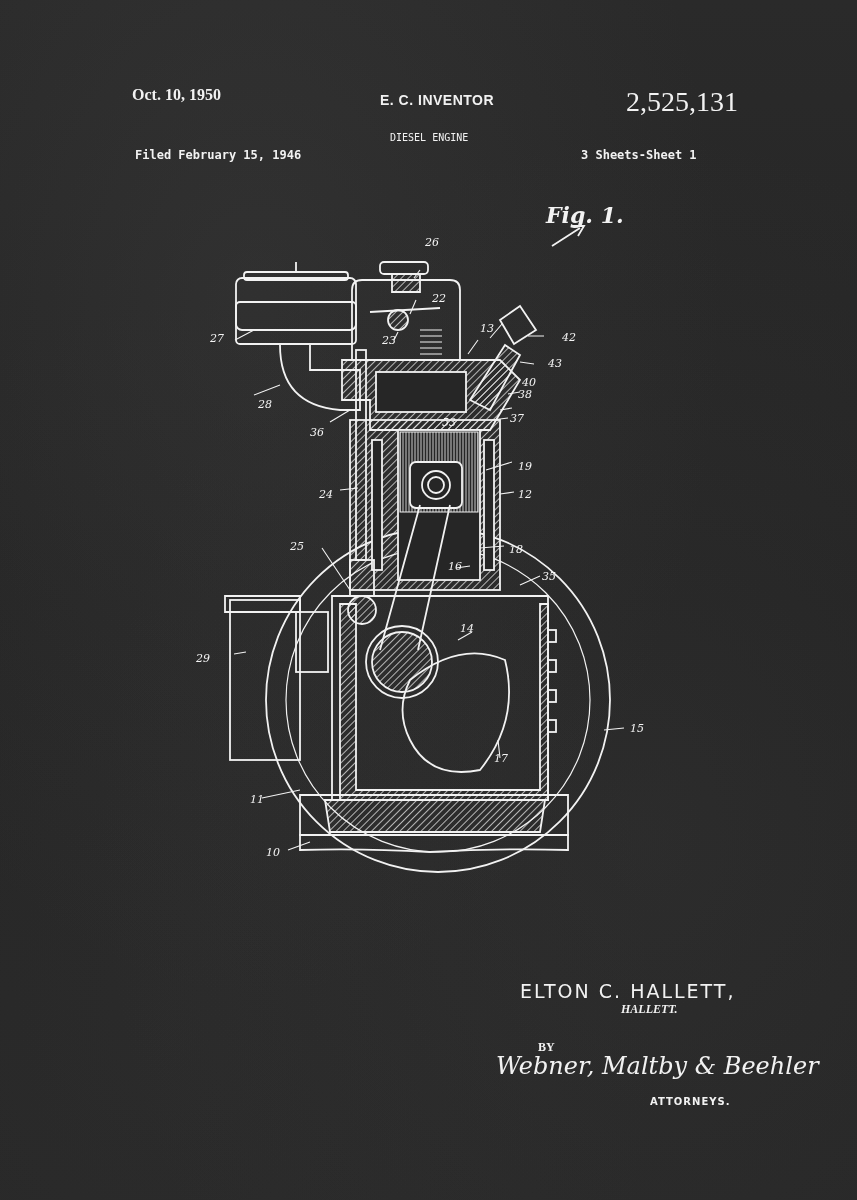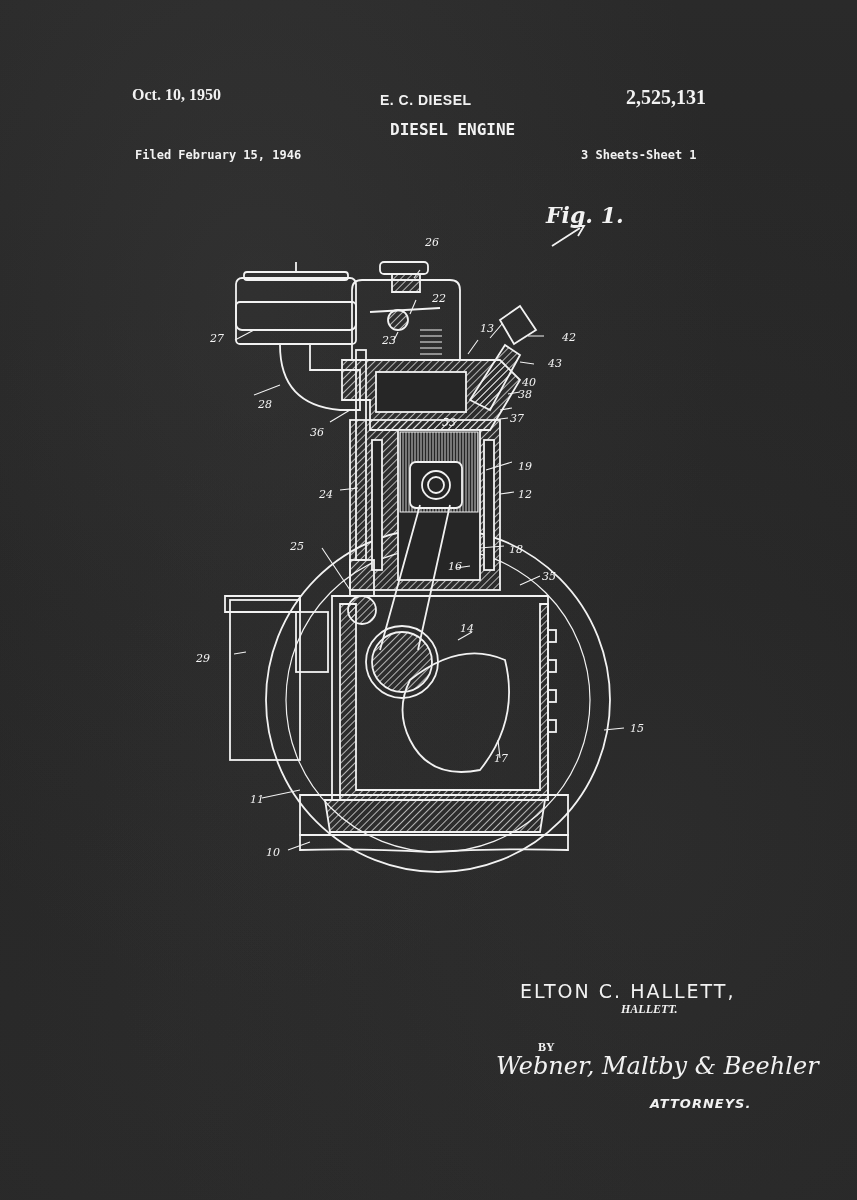--- a/index.html
+++ b/index.html
@@ -13,40 +13,40 @@
     position:absolute; inset:0;
     background:
       radial-gradient(ellipse at 30% 25%, rgba(90,90,90,0.18), transparent 55%),
       radial-gradient(ellipse at 75% 70%, rgba(80,80,80,0.16), transparent 60%),
       radial-gradient(ellipse at 20% 85%, rgba(70,70,70,0.14), transparent 50%),
       linear-gradient(180deg, #2a2a2a 0%, #242424 50%, #272727 100%);
   }
   .txt { position:absolute; white-space:nowrap; }
   .hdr-date { left:132px; top:86px; font-family:"Liberation Serif", serif; font-weight:bold; font-size:16px; }
   .hdr-name { left:380px; top:92px; font-family:"Liberation Sans", sans-serif; font-weight:bold; font-size:14px; letter-spacing:0.5px; }
-  .hdr-num { left:626px; top:86px; font-family:"Liberation Serif", serif; font-weight:bold; font-size:20px;text-align:center; }
-  .hdr-title { left:390px; top:120px; font-family:"DejaVu Sans Mono", monospace; font-size:16px; font-weight:bold; }
+  .hdr-num { left:626px; top:86px; font-family:"Liberation Serif", serif; font-weight:normal; font-size:28px;text-align:center; }
+  .hdr-title { left:390px; top:132px; font-family:"DejaVu Sans Mono", monospace; font-size:10px; font-weight:normal; }
   .hdr-filed { left:135px; top:148px; font-family:"DejaVu Sans Mono", monospace; font-size:12px; font-weight:bold; }
   .hdr-sheet { left:581px; top:148px; font-family:"DejaVu Sans Mono", monospace; font-size:12px; font-weight:bold; }
   .fig { left:546px; top:202px; font-family:"DejaVu Serif", serif; font-style:italic; font-weight:bold; font-size:22px; }
   .inventor { left:520px; top:980px; font-family:"DejaVu Sans", sans-serif; font-size:19px; letter-spacing:2px; }
   .inventor-role { left:621px; top:1002px; font-family:"Liberation Serif", serif; font-style:italic; font-weight:bold; font-size:12px; }
   .by { left:538px; top:1040px; font-family:"Liberation Serif", serif; font-weight:bold; font-size:12px; }
   .attys { left:496px; top:1052px; font-family:"DejaVu Serif", serif; font-style:italic; font-size:24px; }
-  .attys-role { left:650px; top:1096px; font-family:"DejaVu Sans", sans-serif; font-style:italic; font-weight:bold; font-size:13px; letter-spacing:1px;text-align:right; }
+  .attys-role { left:650px; top:1096px; font-family:"DejaVu Sans", sans-serif; font-weight:bold; font-size:10px; letter-spacing:1px;text-align:right; }
   svg.drawing { position:absolute; left:0; top:0; }
   .lbl { font-family:"DejaVu Serif", serif; font-style:italic; font-size:11px; fill:#f4f4f4; }
 </style>
 </head>
 <body>
 
 <div class="board"></div>
 
 <div class="txt hdr-date">Oct. 10, 1950</div>
-<div class="txt hdr-name">E. C. DIESEL</div>
+<div class="txt hdr-name">E. C. INVENTOR</div>
 <div class="txt hdr-num">2,525,131</div>
 <div class="txt hdr-title">DIESEL ENGINE</div>
 <div class="txt hdr-filed">Filed February 15, 1946</div>
 <div class="txt hdr-sheet">3 Sheets-Sheet 1</div>
 <div class="txt fig">Fig. 1.</div>
 
 <svg class="drawing" width="857" height="1200" viewBox="0 0 857 1200">
   <defs>
     <pattern id="hatch" width="5" height="5" patternUnits="userSpaceOnUse" patternTransform="rotate(45)">
       <line x1="0" y1="0" x2="0" y2="5" stroke="#f2f2f2" stroke-width="1.4"></line>

